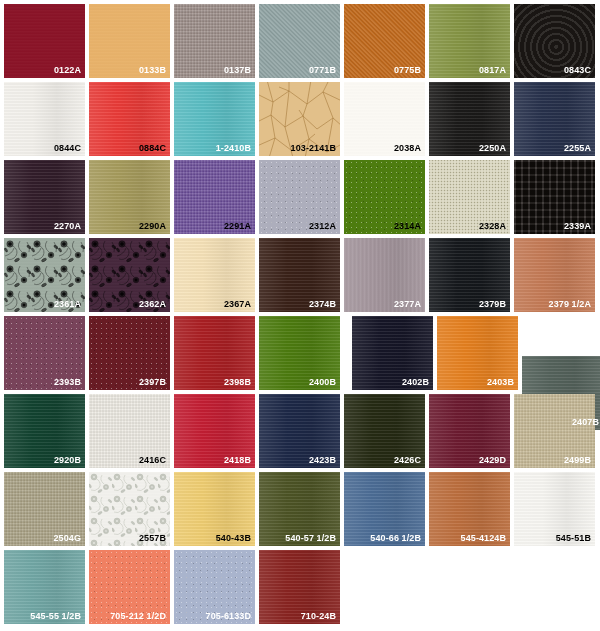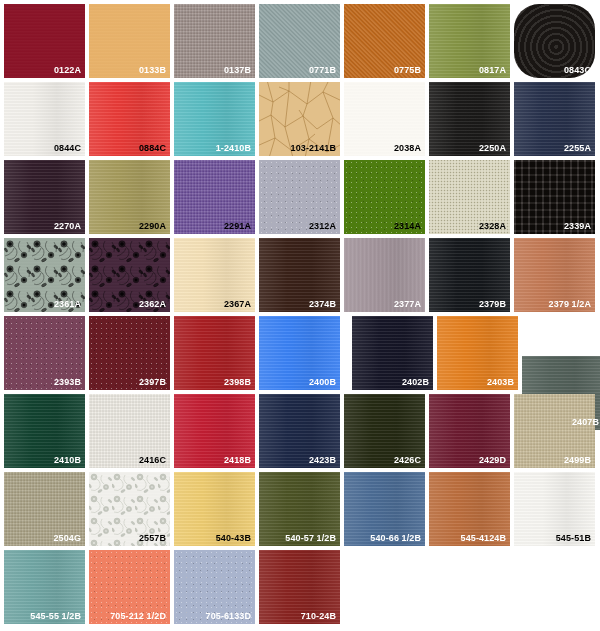--- a/index.html
+++ b/index.html
@@ -184,21 +184,21 @@
       </div>
       <div class="swatch" style="background: rgb(193, 106, 29);">
         <div class="swatch-texture tx-twill"></div>
         <div class="swatch-label light-text">0775B</div>
       </div>
       <div class="swatch" style="background: rgb(134, 150, 69);">
         <div class="swatch-texture tx-silk"></div>
         <div class="swatch-texture tx-sheen"></div>
         <div class="swatch-label light-text">0817A</div>
       </div>
-      <div class="swatch" style="background: rgb(30, 26, 23); border-radius: 25px;">
+      <div class="swatch" style="background: rgb(30, 26, 23);">
         <div class="swatch-texture tx-moire"></div>
         <div class="swatch-label light-text">0843C</div>
       </div>
     </div>
     <div class="swatch-row">
       <div class="swatch" style="background: rgb(243, 241, 236);">
         <div class="swatch-texture tx-silk"></div>
         <div class="swatch-texture tx-sheen"></div>
         <div class="swatch-label dark-text">0844C</div>
       </div>
@@ -360,21 +360,21 @@
       </div>
       <div class="swatch" style="background: rgb(104, 28, 36);">
         <div class="swatch-texture tx-speckle"></div>
         <div class="swatch-label light-text">2397B</div>
       </div>
       <div class="swatch" style="background: rgb(171, 31, 35);">
         <div class="swatch-texture tx-silk"></div>
         <div class="swatch-texture tx-sheen"></div>
         <div class="swatch-label light-text">2398B</div>
       </div>
-      <div class="swatch" style="background: #3b82f6;">
+      <div class="swatch" style="background: #4d7c0f;">
         <div class="swatch-texture tx-silk"></div>
         <div class="swatch-texture tx-sheen"></div>
         <div class="swatch-label light-text">2400B</div>
       </div>
       <div class="swatch" style="background: rgb(22, 22, 39); margin-left: 8px;">
         <div class="swatch-texture tx-silk"></div>
         <div class="swatch-texture tx-sheen"></div>
         <div class="swatch-label light-text">2402B</div>
       </div>
       <div class="swatch" style="background: rgb(230, 128, 31);">
@@ -385,21 +385,21 @@
       <div class="swatch" style="background: rgb(85, 99, 92); margin-top: 40px;">
         <div class="swatch-texture tx-silk"></div>
         <div class="swatch-texture tx-sheen"></div>
         <div class="swatch-label light-text">2407B</div>
       </div>
     </div>
     <div class="swatch-row">
       <div class="swatch" style="background: rgb(18, 67, 48);">
         <div class="swatch-texture tx-silk"></div>
         <div class="swatch-texture tx-sheen"></div>
-        <div class="swatch-label light-text">2410B</div>
+        <div class="swatch-label light-text">2920B</div>
       </div>
       <div class="swatch" style="background: rgb(238, 235, 227);">
         <div class="swatch-texture tx-linen"></div>
         <div class="swatch-label dark-text">2416C</div>
       </div>
       <div class="swatch" style="background: rgb(196, 30, 51);">
         <div class="swatch-texture tx-silk"></div>
         <div class="swatch-texture tx-sheen"></div>
         <div class="swatch-label light-text">2418B</div>
       </div>

